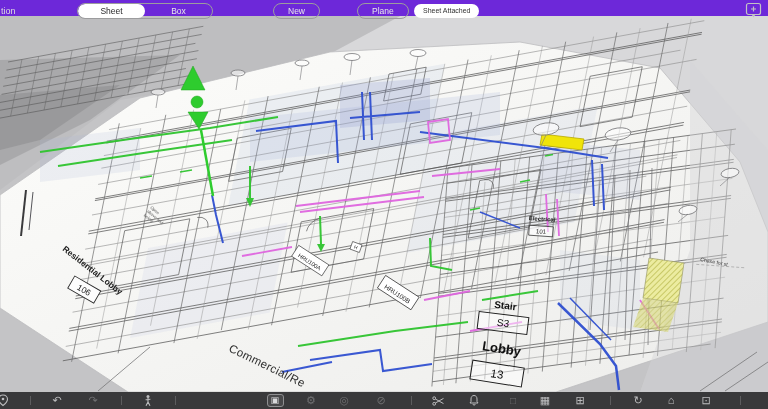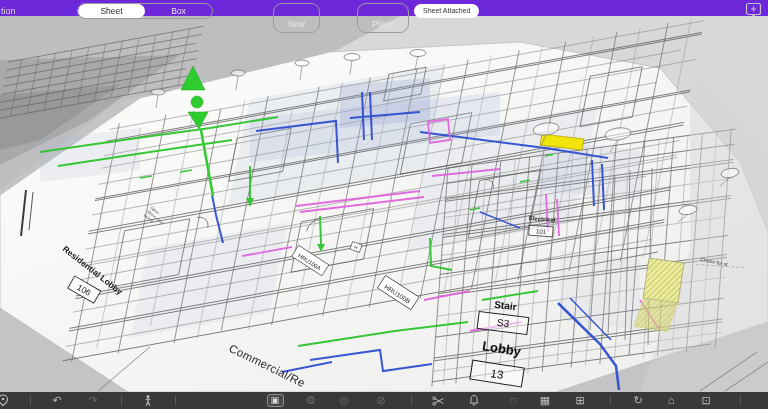--- a/index.html
+++ b/index.html
@@ -10,21 +10,21 @@
   
   .topbar{position:absolute;top:0;left:0;width:768px;height:16px;background:#6d28d9;z-index:10;}
   .tb-partial{position:absolute;left:1px;top:6px;font-size:9px;color:#dcdcde;}
   .seg{position:absolute;left:77px;top:3px;width:136px;height:16px;border:1px solid #9c9c9e;
        border-radius:9px;display:flex;box-sizing:border-box;overflow:hidden;}
   .seg-btn{flex:1;border:none;background:transparent;color:#e8e8ea;font-size:8.5px;
        font-family:"Liberation Sans",sans-serif;padding:0;line-height:14px;cursor:pointer;}
   .seg-btn.active{background:#ffffff;color:#2a2a2c;border-radius:8px;}
   .pill{position:absolute;top:3px;height:16px;box-sizing:border-box;border:1px solid #9c9c9e;
        border-radius:9px;background:transparent;color:#e8e8ea;font-size:8.5px;
-       font-family:"Liberation Sans",sans-serif;padding:14px 14px;line-height:13px;cursor:pointer;}
+       font-family:"Liberation Sans",sans-serif;padding:0 14px;line-height:13px;cursor:pointer;}
   .pill-new{left:273px;}
   .pill-clear{left:357px;}
   .pill-white{left:414px;top:4px;height:14px;background:#ffffff;border:none;color:#333;
        font-size:7px;padding:0 9px;line-height:14px;border-radius:8px;}
   .add-btn{position:absolute;right:5px;top:2px;width:18px;height:18px;cursor:pointer;}
 
   
   .bottombar{position:absolute;bottom:0;left:0;width:768px;height:17px;background:#39393b;z-index:10;}
   .bb-icon{position:absolute;top:0;height:17px;width:20px;margin-left:-10px;display:flex;
        align-items:center;justify-content:center;color:#bdbdbf;font-size:11px;line-height:1;cursor:pointer;}

